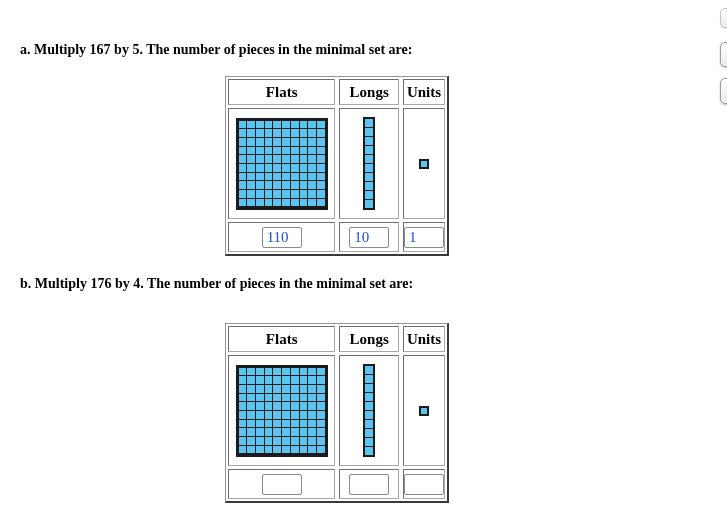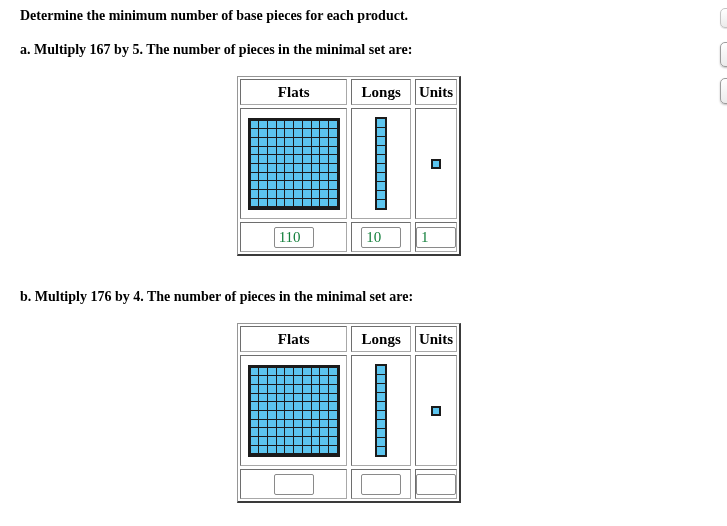--- a/index.html
+++ b/index.html
@@ -7,25 +7,25 @@
     position:relative; width:727px; height:526px;
     background:#fff; overflow:hidden;
     font-family:"Liberation Serif", serif; color:#000;
   }
   .title, .prompt {
     position:absolute; left:20px;
     font-size:14px; font-weight:bold; white-space:nowrap;
   }
   .title   { top:8px; }
   .prompt-a{ top:42px; }
-  .prompt-b{ top:289px; }
+  .prompt-b{ top:276px; }
 
   
   .btable {
-    position:absolute; left:237px; width:224px; height:180px;
+    position:absolute; left:225px; width:224px; height:180px;
     box-sizing:border-box; background:#fff;
     border-top:1px solid var(--table-border);
     border-left:1px solid var(--table-border);
     border-right:2px solid var(--table-border-dark);
     border-bottom:2px solid var(--table-border-dark);
     display:flex; gap:4px; padding:2px;
   }
   .btable-a { top:76px; }
   .btable-b { top:323px; }
   .col { display:flex; flex-direction:column; gap:3px; box-sizing:border-box; }
@@ -38,21 +38,21 @@
     border-color:var(--cell-border-dark) var(--cell-border) var(--cell-border) var(--cell-border-dark);
     display:flex; align-items:center; justify-content:center;
   }
   .headc { height:26px; font-size:15px; font-weight:bold; }
   .imagec { flex:1; }
   .inputc { height:30px; }
   .ans {
     width:40px; height:21px; box-sizing:border-box;
     border:1px solid var(--input-border); border-radius:2px;
     font-family:"Liberation Serif", serif; font-size:15px;
-    padding:0 2px 0 4px; background:#fff; color:#15803d; outline:none;
+    padding:0 2px 0 4px; background:#fff; color:#1d4ed8; outline:none;
   }
 
   
   .flat {
     width:92px; height:92px; box-sizing:border-box;
     border:3px solid var(--block-border); background:var(--block-border);
     display:grid; grid-template-columns:repeat(10,1fr); grid-template-rows:repeat(10,1fr); gap:1px;
   }
   .flat > div { background:var(--block-fill); }
   .long {
@@ -76,21 +76,20 @@
   }
   .side-btn-1 { top:8px;  height:20px; border-color:#c4c4c4; box-shadow:0 1px 1px rgba(0,0,0,0.12); }
   .side-btn-2 { top:42px; height:25px; }
   .side-btn-3 { top:78px; height:26px; }
 </style>
 </head>
 <body>
 
 <div id="screen">
 
-  <div class="title">Determine the minimum number of base pieces for each product.</div>
 
   <div class="prompt prompt-a">a. Multiply 167 by 5. The number of pieces in the minimal set are:</div>
 
   <div class="btable btable-a">
     <div class="col col-flats">
       <div class="cell headc">Flats</div>
       <div class="cell imagec">
         <div class="flat">
             <div></div>
             <div></div>

